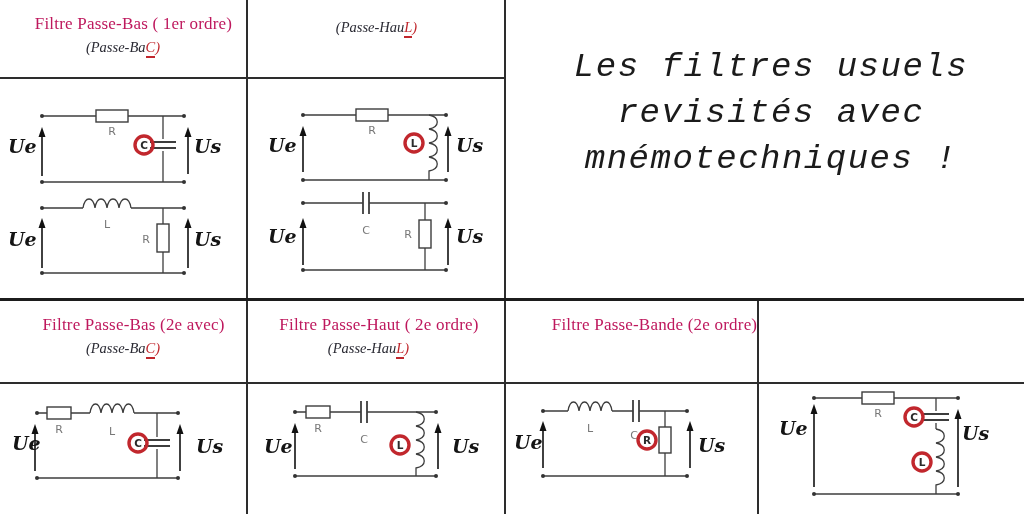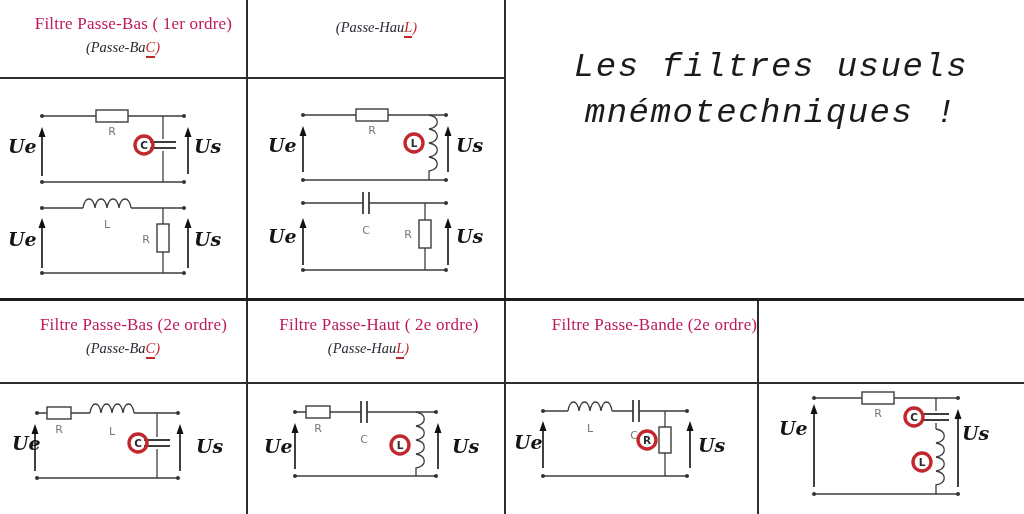--- a/index.html
+++ b/index.html
@@ -49,25 +49,26 @@
   <div class="hdr" style="left:0;top:14px;width:246px;">
     <div class="hdr-title">Filtre Passe-Bas ( 1er ordre)</div>
     <div class="hdr-sub"><span>(Passe-Ba</span><span class="accent">C</span><span class="accent-nl">)</span></div>
   </div>
   <div class="hdr" style="left:248px;top:14px;width:257px;">
     <div class="hdr-sub"><span>(Passe-Hau</span><span class="accent">L</span><span class="accent-nl">)</span></div>
   </div>
 
   <div class="headline">
     <div>Les filtres usuels</div>
+    <div>revisités avec</div>
     <div>mnémotechniques !</div>
   </div>
 
   <div class="hdr" style="left:0;top:315px;width:246px;">
-    <div class="hdr-title">Filtre Passe-Bas (2e ordre)</div>
+    <div class="hdr-title">Filtre Passe-Bas (2e avec)</div>
     <div class="hdr-sub"><span>(Passe-Ba</span><span class="accent">C</span><span class="accent-nl">)</span></div>
   </div>
   <div class="hdr" style="left:240px;top:315px;width:257px;">
     <div class="hdr-title">Filtre Passe-Haut ( 2e ordre)</div>
     <div class="hdr-sub"><span>(Passe-Hau</span><span class="accent">L</span><span class="accent-nl">)</span></div>
   </div>
   <div class="hdr" style="left:518px;top:315px;width:252px;">
     <div class="hdr-title">Filtre Passe-Bande (2e ordre)</div>
   </div>
 

